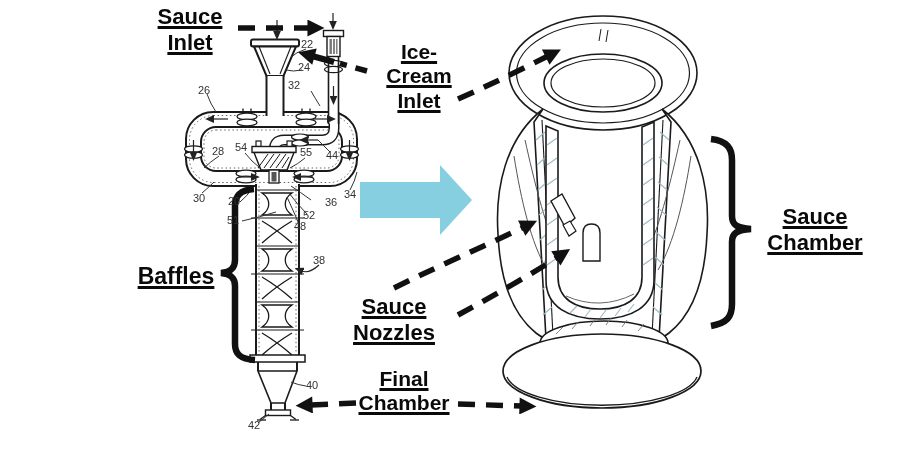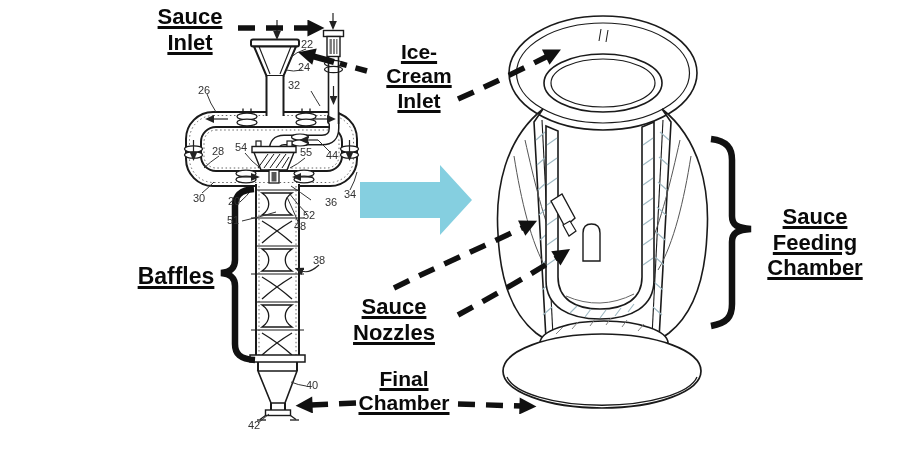--- a/index.html
+++ b/index.html
@@ -304,21 +304,20 @@
   <span class="line">Nozzles</span>
 </div>
 
 <div class="label f21" style="left:404px;top:367px;">
   <span class="line">Final</span>
   <span class="line">Chamber</span>
 </div>
 
 <div class="label f22" style="left:815px;top:204px;">
   <span class="line">Sauce</span>
-  <span class="line">Feeding</span>
   <span class="line">Chamber</span>
 </div>
 
 <span class="ref" style="left:301px;top:38px;text-align:right;">22</span>
 <span class="ref" style="left:298px;top:61px;">24</span>
 <span class="ref" style="left:198px;top:84px;">26</span>
 <span class="ref" style="left:288px;top:79px;">32</span>
 <span class="ref" style="left:212px;top:145px;">28</span>
 <span class="ref" style="left:235px;top:141px;">54</span>
 <span class="ref" style="left:300px;top:146px;">55</span>

